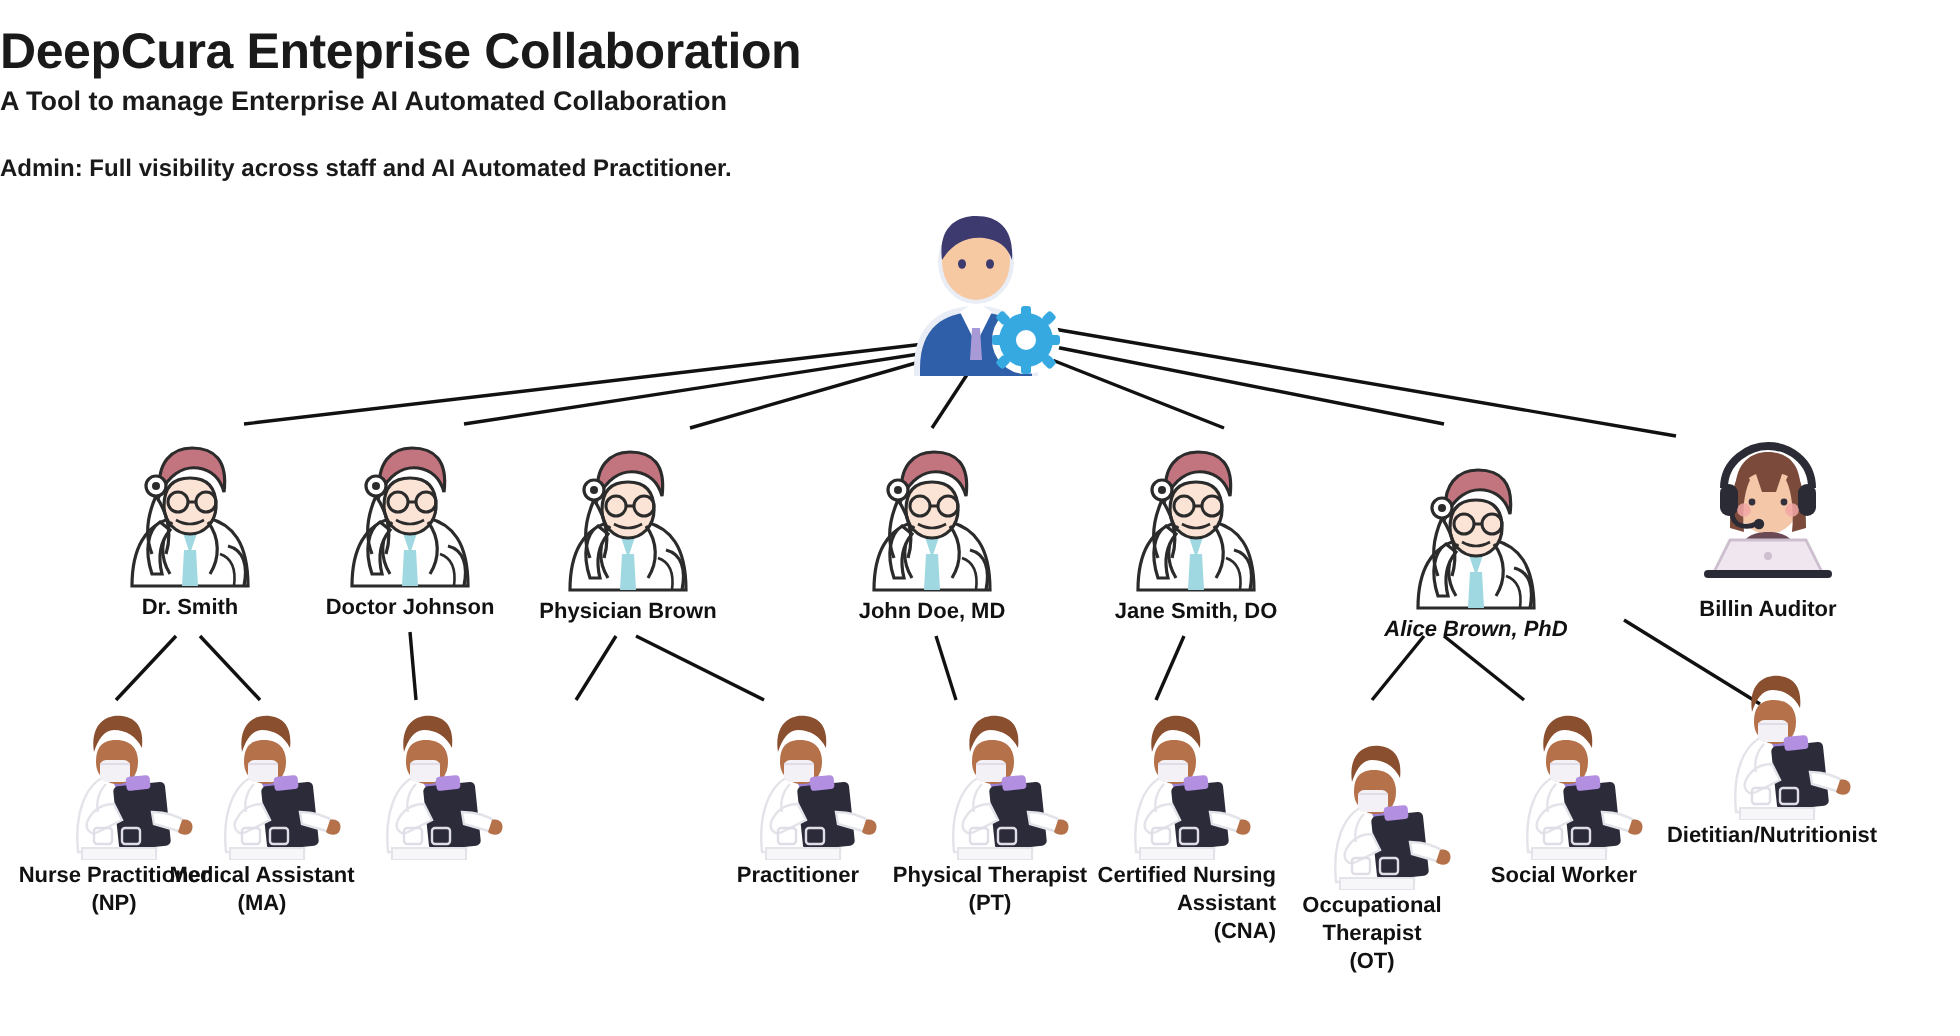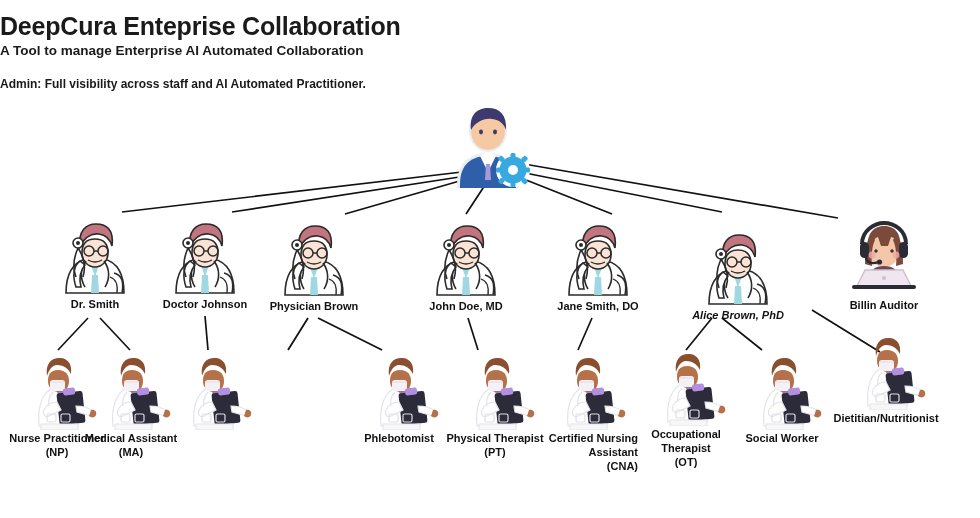--- a/index.html
+++ b/index.html
@@ -203,40 +203,40 @@
     <div class="avatar"><svg viewBox="0 0 80 82" width="80" height="82">
           <use href="#staffGlyph"></use>
         </svg></div>
   </div>
 
 
   <div class="node staff-node" style="left:347px; top:348px;">
     <div class="avatar"><svg viewBox="0 0 80 82" width="80" height="82">
           <use href="#staffGlyph"></use>
         </svg></div>
-    <div class="cap">Phlebotomist</div>
+    <div class="cap">Practitioner</div>
   </div>
 
   <div class="node staff-node wide" style="left:437px; top:348px;">
     <div class="avatar"><svg viewBox="0 0 80 82" width="80" height="82">
           <use href="#staffGlyph"></use>
         </svg></div>
     <div class="cap">Physical Therapist (PT)</div>
   </div>
 
   <div class="node staff-node" style="left:534px; top:348px;text-align:right;">
     <div class="avatar"><svg viewBox="0 0 80 82" width="80" height="82">
           <use href="#staffGlyph"></use>
         </svg></div>
     <div class="cap">Certified Nursing
 Assistant
 (CNA)</div>
   </div>
 
-  <div class="node staff-node wide" style="left:628px; top:344px;">
+  <div class="node staff-node wide" style="left:628px; top:363px;">
     <div class="avatar"><svg viewBox="0 0 80 82" width="80" height="82">
           <use href="#staffGlyph"></use>
         </svg></div>
     <div class="cap">Occupational Therapist
 (OT)</div>
   </div>
 
   <div class="node staff-node" style="left:730px; top:348px;">
     <div class="avatar"><svg viewBox="0 0 80 82" width="80" height="82">
           <use href="#staffGlyph"></use>

